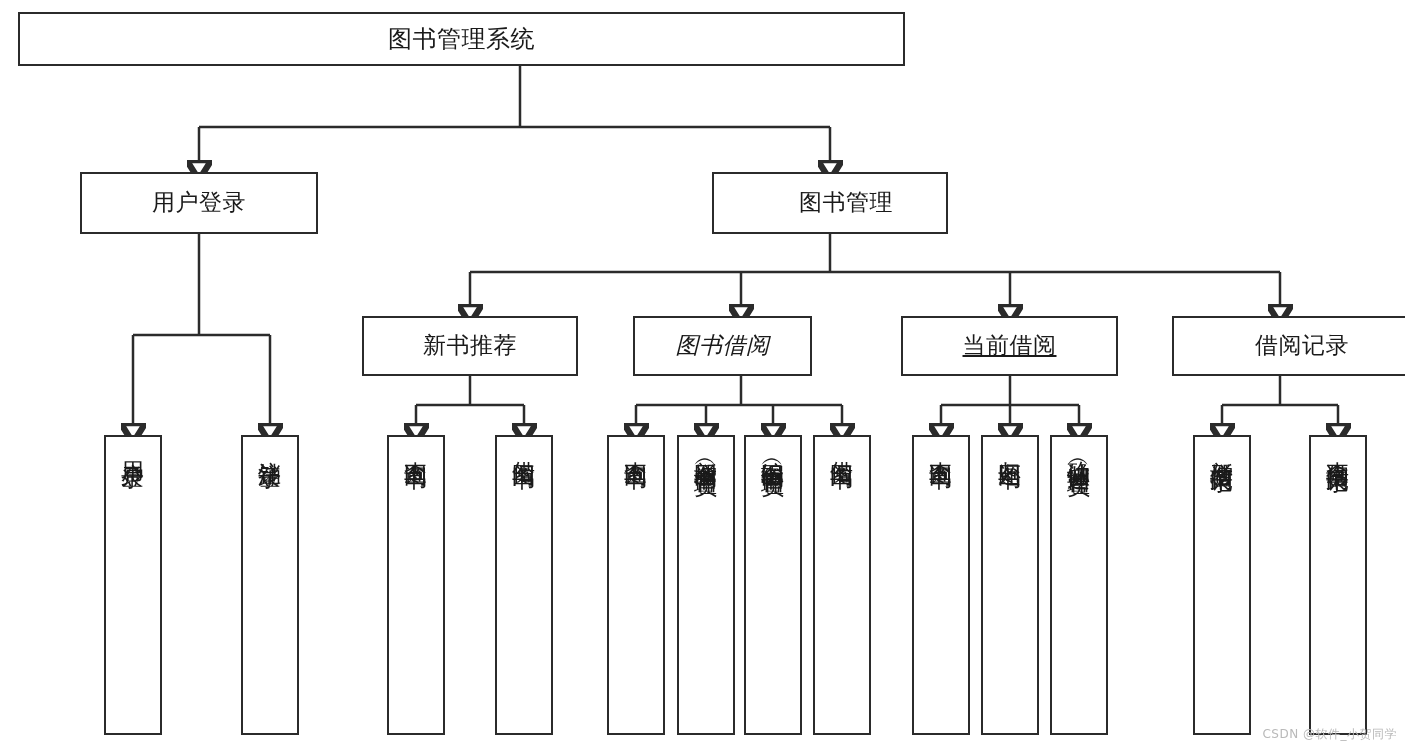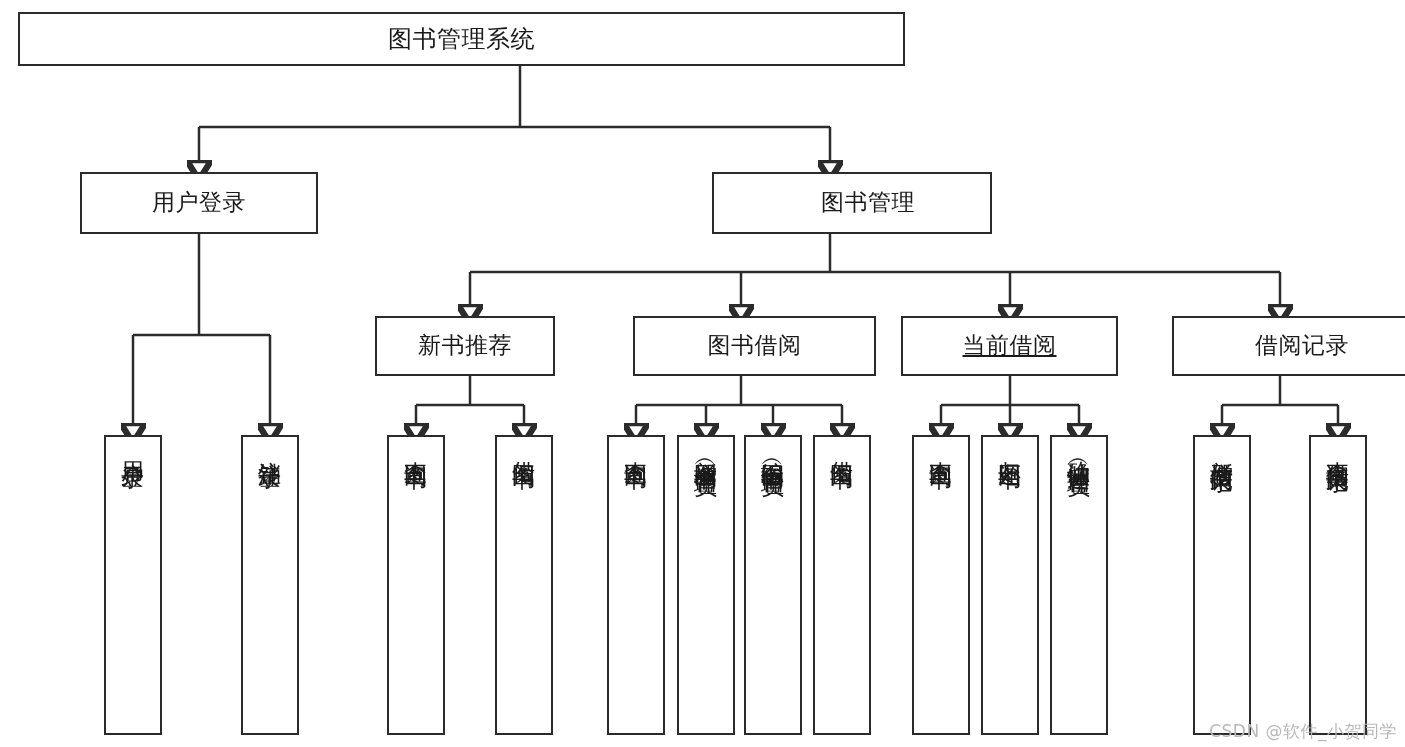--- a/index.html
+++ b/index.html
@@ -65,21 +65,21 @@
   }
   svg#wires path, svg#wires line {
     stroke: #2b2b2b;
     stroke-width: 2.5px;
     fill: none;
   }
   .watermark {
     position: absolute;
     right: 8px;
     bottom: 4px;
-    font-size: 17px;
+    font-size: 12px;
     color: #b9b9b9;
     white-space: nowrap;
     letter-spacing: 0.5px;
   }
 </style>
 </head>
 <body>
 
 <div id="canvas">
 
@@ -134,29 +134,29 @@
   </svg>
 
   <div class="node horiz root" style="left:18px; top:12px; width:887px; height:54px;">
     <span class="node-label">图书管理系统</span>
   </div>
 
   <div class="node horiz" style="left:80px; top:172px; width:238px; height:62px;">
     <span class="node-label">用户登录</span>
   </div>
 
-  <div class="node horiz" style="left:712px; top:172px; width:280px; height:62px;padding-left:32px;">
+  <div class="node horiz" style="left:712px; top:172px; width:236px; height:62px;padding-left:32px;">
     <span class="node-label">图书管理</span>
   </div>
 
-  <div class="node horiz" style="left:375px; top:316px; width:180px; height:60px;">
+  <div class="node horiz" style="left:362px; top:316px; width:216px; height:60px;">
     <span class="node-label">新书推荐</span>
   </div>
 
-  <div class="node horiz" style="left:633px; top:316px; width:243px; height:60px;">
+  <div class="node horiz" style="left:633px; top:316px; width:179px; height:60px;font-style:italic;">
     <span class="node-label">图书借阅</span>
   </div>
 
   <div class="node horiz" style="left:901px; top:316px; width:217px; height:60px;text-decoration:underline;">
     <span class="node-label">当前借阅</span>
   </div>
 
   <div class="node horiz" style="left:1172px; top:316px; width:260px; height:60px;">
     <span class="node-label">借阅记录</span>
   </div>

